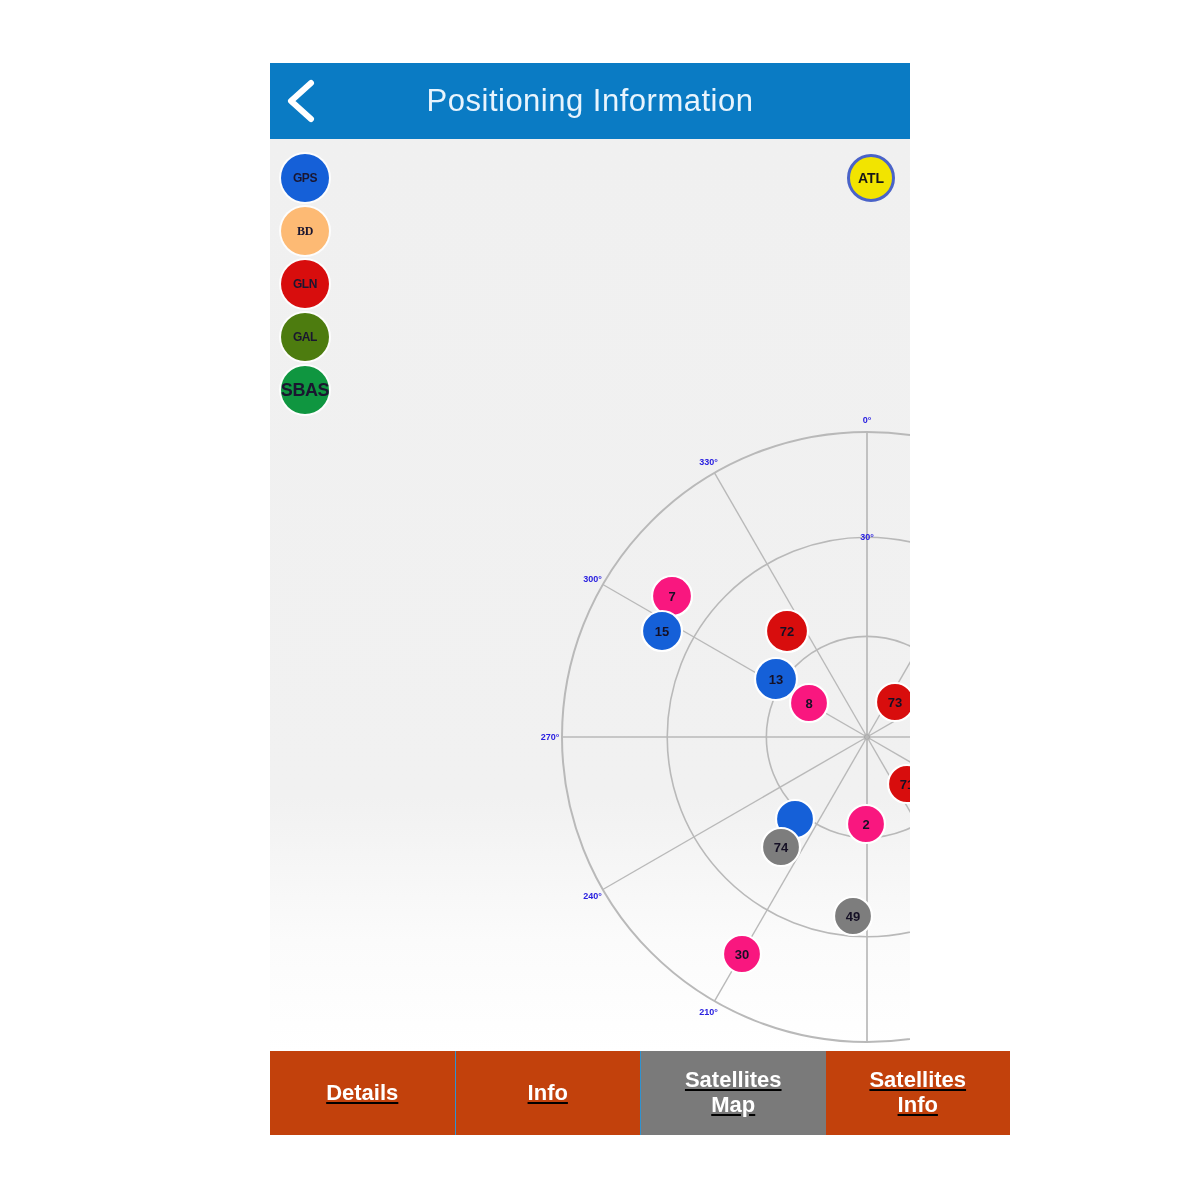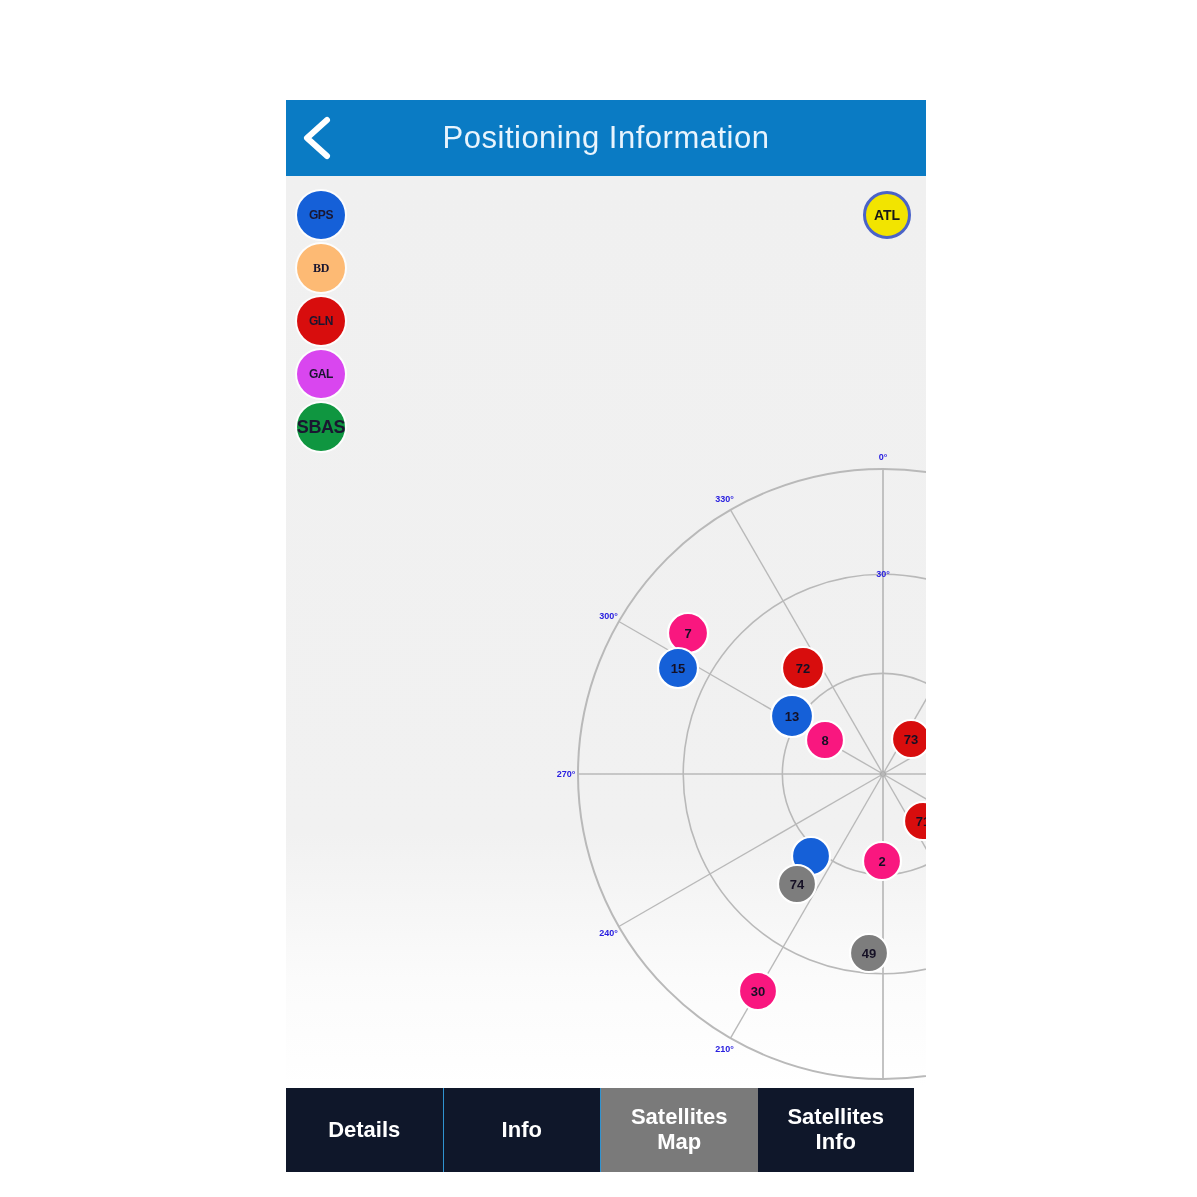--- a/index.html
+++ b/index.html
@@ -7,26 +7,25 @@
     padding: 0;
     background: #ffffff;
     width: 1197px;
     height: 1197px;
     overflow: hidden;
     font-family: "Liberation Sans", sans-serif;
   }
 
   #app-frame {
     position: absolute;
-    left: 286px;
+    left: 270px;
     top: 63px;
     width: 640px;
     height: 1072px;
     background: #ffffff;
-    margin-top: 37px;
   }
 
   
   #header-bar {
     position: absolute;
     left: 0;
     top: 0;
     width: 640px;
     height: 76px;
     background: #0a7bc4;
@@ -145,24 +144,25 @@
     fill: #2a20e0;
     text-anchor: middle;
     dominant-baseline: central;
   }
 
   
   #tab-bar {
     position: absolute;
     left: 0;
     bottom: 0;
-    width: 628px;
+    width: 740px;
     height: 84px;
     display: flex;
-    background: #0f172a;
+    background: #c2410c;
+    text-decoration: underline;
   }
   .tab-item {
     flex: 1;
     display: flex;
     align-items: center;
     justify-content: center;
     text-align: center;
     color: #ffffff;
     font-size: 22px;
     font-weight: bold;
@@ -322,21 +322,21 @@
     <div id="legend-stack">
         <div class="legend-badge" style="background: rgb(21, 96, 216);">
           <span>GPS</span>
         </div>
         <div class="legend-badge" style="background: #fdba74; font-family: Liberation Serif, serif;">
           <span>BD</span>
         </div>
         <div class="legend-badge" style="background: rgb(216, 13, 13);">
           <span>GLN</span>
         </div>
-        <div class="legend-badge" style="background: #d946ef;">
+        <div class="legend-badge" style="background: #4d7c0f;">
           <span>GAL</span>
         </div>
         <div class="legend-badge small" style="background: rgb(15, 150, 64);">
           <span>SBAS</span>
         </div>
       </div>
 
     <div id="atl-top-badge">
       <span>ATL</span>
     </div>

